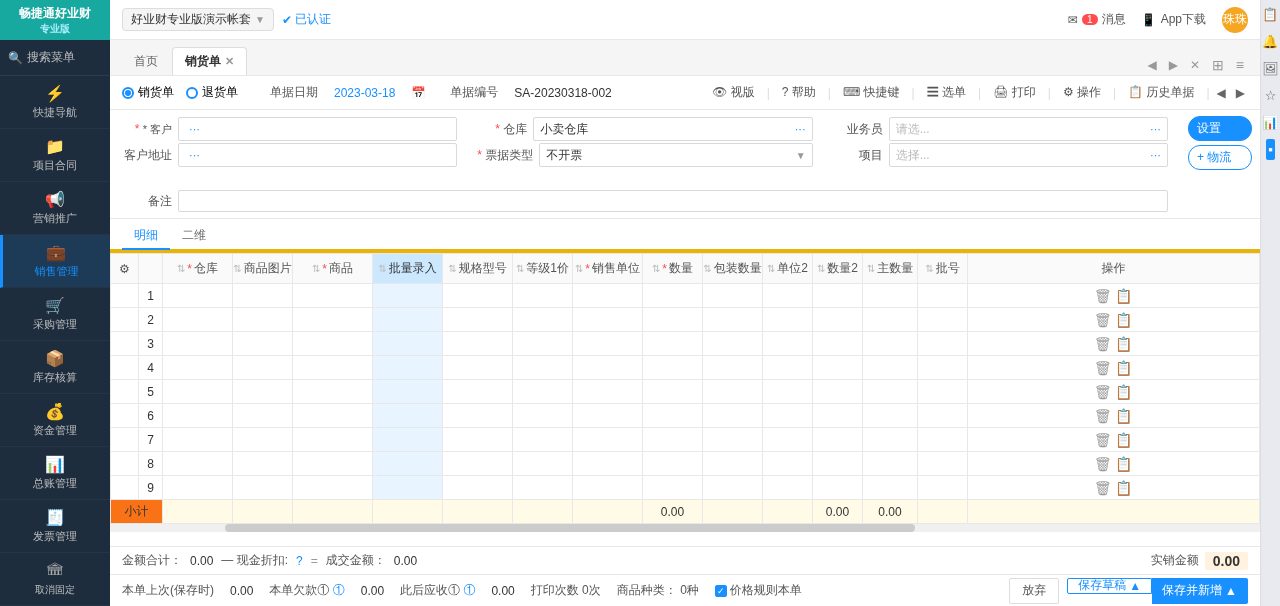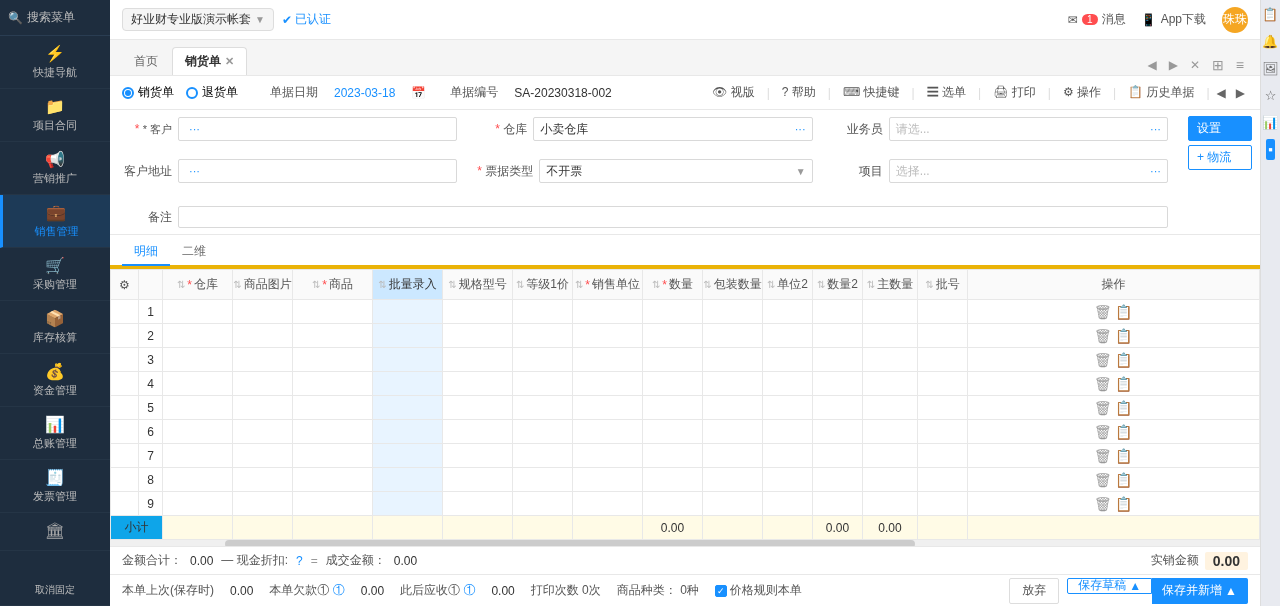--- a/index.html
+++ b/index.html
@@ -60,21 +60,21 @@
     .form-field { display: flex; align-items: center; flex: 1; min-height: 26px; }
     .field-label { color: #555; font-size: 12px; min-width: 56px; text-align: right; padding-right: 6px; white-space: nowrap; }
     .field-input { flex: 1; height: 24px; border: 1px solid #d9d9d9; border-radius: 2px; padding: 0 6px; font-size: 12px; color: #333; background: #fff; display: flex; align-items: center; position: relative; }
     .field-select { display: flex; align-items: center; flex: 1; height: 24px; border: 1px solid #d9d9d9; border-radius: 2px; padding: 0 6px; font-size: 12px; color: #333; background: #fff; }
     .field-select-arrow { color: #999; margin-left: auto; font-size: 10px; }
     .field-dots { color: #1890ff; cursor: pointer; font-size: 11px; padding-left: 4px; }
     .memo-input { flex: 1; height: 22px; border: 1px solid #d9d9d9; border-radius: 2px; padding: 0 6px; font-size: 12px; background: #fff; }
 
     
     .right-actions { display: flex; flex-direction: column; gap: 4px; padding: 6px 8px; min-width: 80px; }
-    .right-btn { display: flex; align-items: center; gap: 4px; padding: 3px 8px; cursor: pointer; font-size: 12px; border: 1px solid #1890ff; border-radius: 2px; color: #1890ff; background: #fff; white-space: nowrap; }
+    .right-btn { display: flex; align-items: center; gap: 4px; padding: 3px 8px; cursor: pointer; font-size: 12px; border: 1px solid #1890ff; border-radius: 12px; color: #1890ff; background: #fff; white-space: nowrap; }
     .right-btn.primary { background: #1890ff; color: #fff; }
 
     
     .tab-nav { display: flex; align-items: center; padding: 4px 12px 0; gap: 0; border-bottom: 4px solid #eab308; }
     .tab-nav-item { padding: 4px 12px; cursor: pointer; font-size: 13px; color: #666; border-bottom: 2px solid transparent; margin-bottom: -1px; }
     .tab-nav-item.active { color: #1890ff; border-bottom-color: #1890ff; font-weight: 500; }
 
     
     .table-wrap { flex: 1; overflow: auto; position: relative; }
     .data-table { width: 100%; border-collapse: collapse; table-layout: fixed; }
@@ -115,20 +115,26 @@
     .side-icons { width: 20px; background: #e8eaf0; display: flex; flex-direction: column; align-items: center; padding-top: 4px; gap: 6px; border-left: 1px solid #ddd; }
     .side-icon { color: #666; font-size: 13px; cursor: pointer; padding: 3px 2px; }
     .side-icon.active { color: #1890ff; }
   </style>
 </head>
 <body>
 
 <div style="display:flex; width:1280px; height:606px; overflow:hidden;">
 
   <div class="sidebar">
+    <div class="sidebar-logo">
+      <div class="sidebar-logo-inner">
+        <span style="font-size:12px; font-weight:bold; color:#fff;">畅捷通好业财</span>
+        <span style="font-size:10px; color:#aef;">专业版</span>
+      </div>
+    </div>
     <div class="sidebar-search">
       <span style="margin-right:4px; color:#aaa;">🔍</span>
       <span style="color:#bbb; font-size:12px;">搜索菜单</span>
     </div>
     <div class="sidebar-scroll-area">
       <div class="sidebar-item">
         <span class="sidebar-item-icon">⚡</span>
         <span class="sidebar-item-label">快捷导航</span>
       </div>
       <div class="sidebar-item">
@@ -260,21 +266,21 @@
           <span class="toolbar-btn">📋 历史单据</span>
           <span class="toolbar-divider">|</span>
           <span style="cursor:pointer; color:#666; padding:0 3px;">◀</span>
           <span style="cursor:pointer; color:#666; padding:0 3px;">▶</span>
         </div>
       </div>
 
       <div style="display:flex; border-bottom: 1px solid #e8e8e8;">
         <div style="flex:1; padding: 6px 12px;">
 
-          <div class="form-row" style="margin-bottom:16px;">
+          <div class="form-row" style="margin-bottom:0;">
 
             <div class="form-field" style="flex:1;">
               <span class="field-label"><span style="color:#ff4d4f;">*</span> <span style="font-size:11px;">* 客户</span></span>
               <div class="field-input" style="width:180px;">
                 <span class="field-dots">···</span>
               </div>
             </div>
 
             <div class="form-field" style="flex:1; margin-left:20px;">
               <span class="field-label"><span style="color:#ff4d4f;">*</span> <span>仓库</span></span>
@@ -638,21 +644,21 @@
                 <td></td>
               <td>
                   <div class="ops-cell">
                     <span class="op-icon">🗑</span>
                     <span class="op-icon">📋</span>
                   </div>
                 </td>
             </tr>
 
             <tr class="subtotal-row">
-              <td colspan="2" style="text-align:center; background:#0ea5e9; font-weight:500;margin-left:40px;">小计</td>
+              <td colspan="2" style="text-align:center; background:#f97316; font-weight:500;margin-left:40px;">小计</td>
               <td style="background:#fffbe6;"></td>
               <td style="background:#fffbe6;"></td>
               <td style="background:#fffbe6;"></td>
               <td style="background:#fffbe6;"></td>
               <td style="background:#fffbe6;"></td>
               <td style="background:#fffbe6;"></td>
               <td style="background:#fffbe6;"></td>
               <td style="text-align:center; background:#fffbe6;">0.00</td>
               <td style="background:#fffbe6;"></td>
               <td style="background:#fffbe6;"></td>

